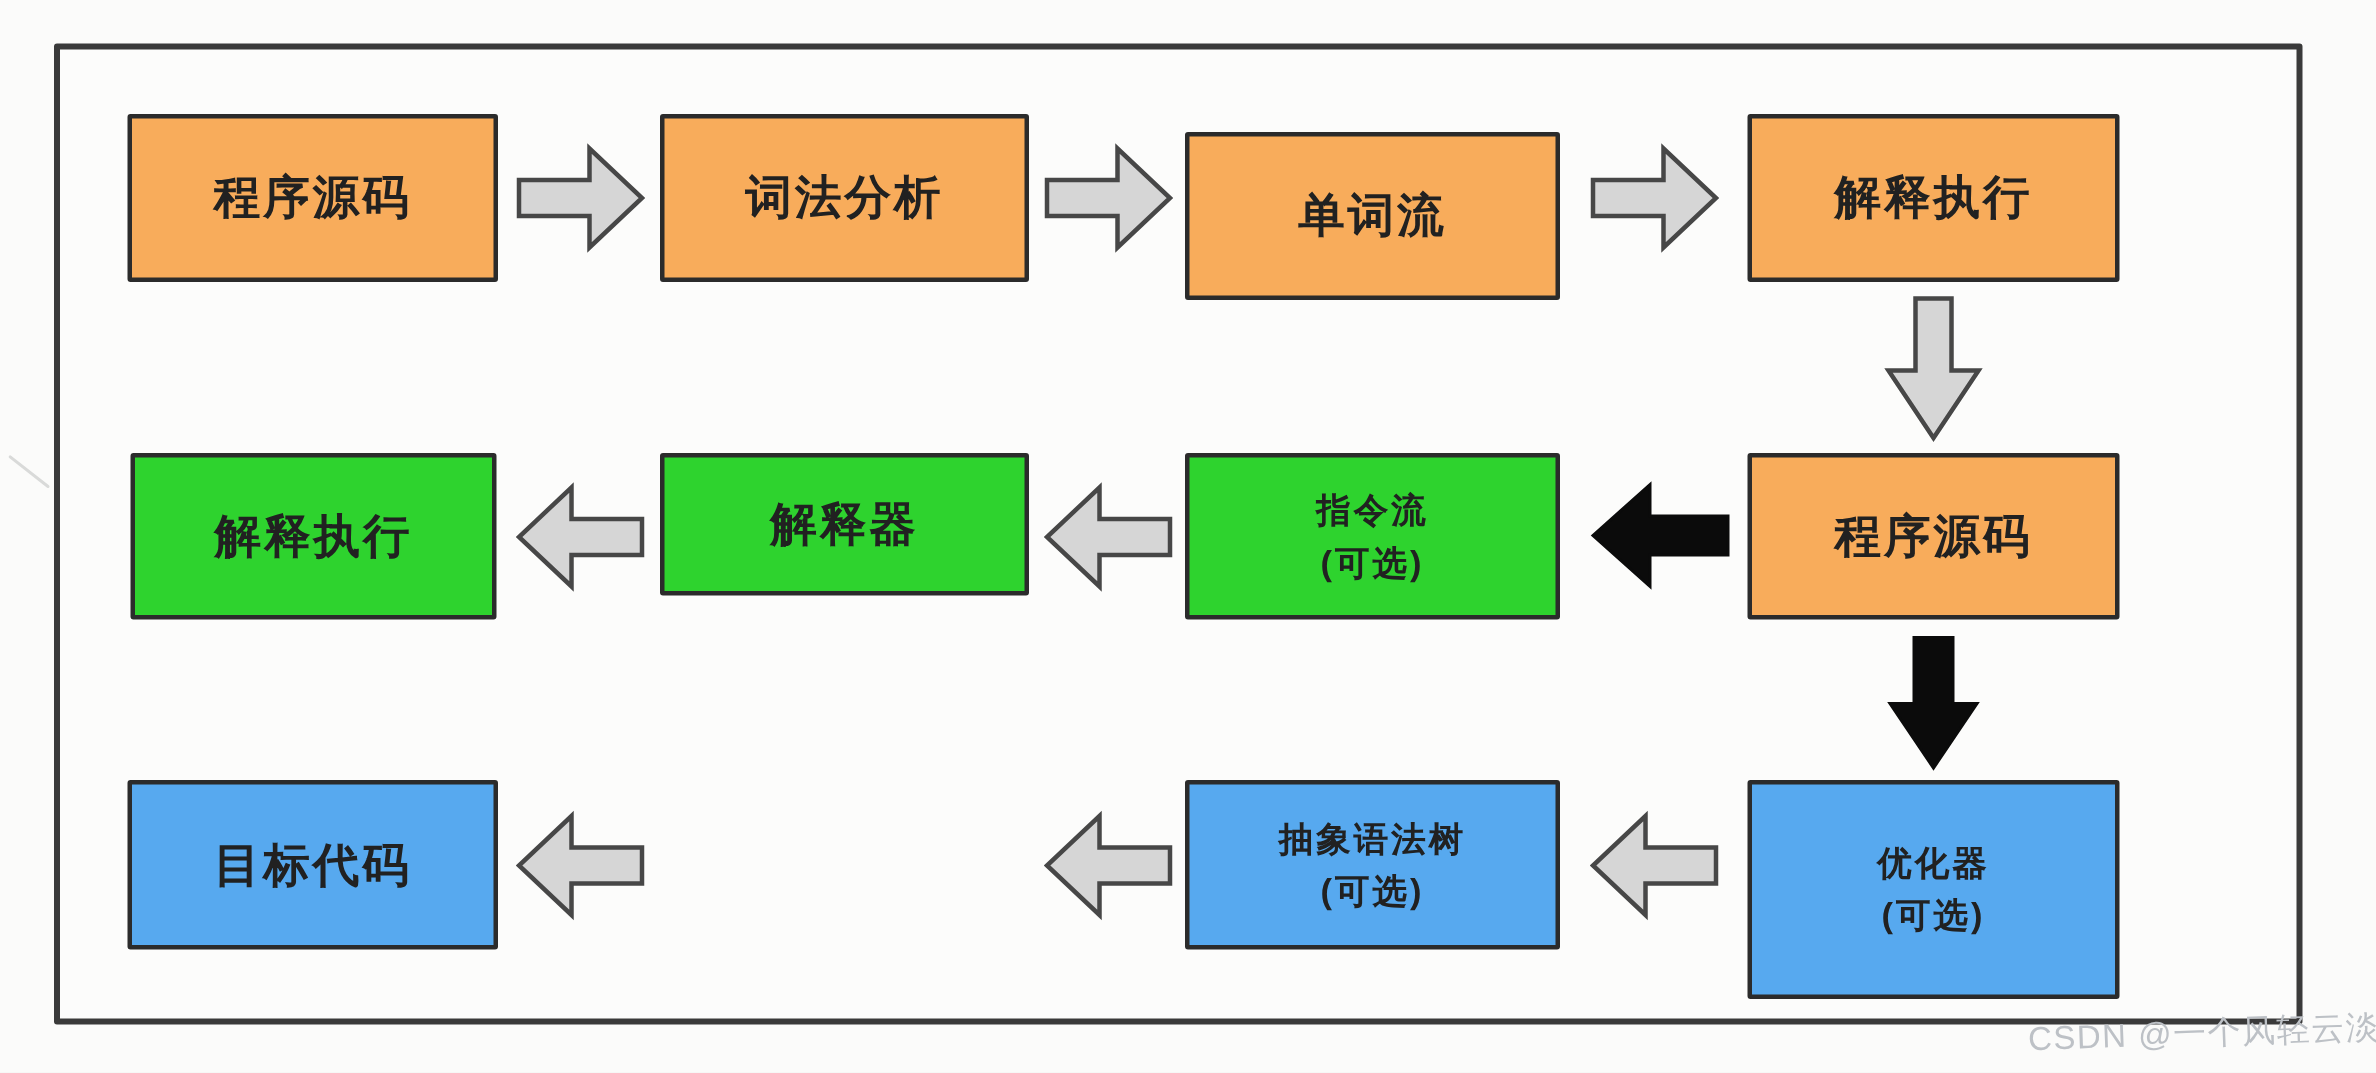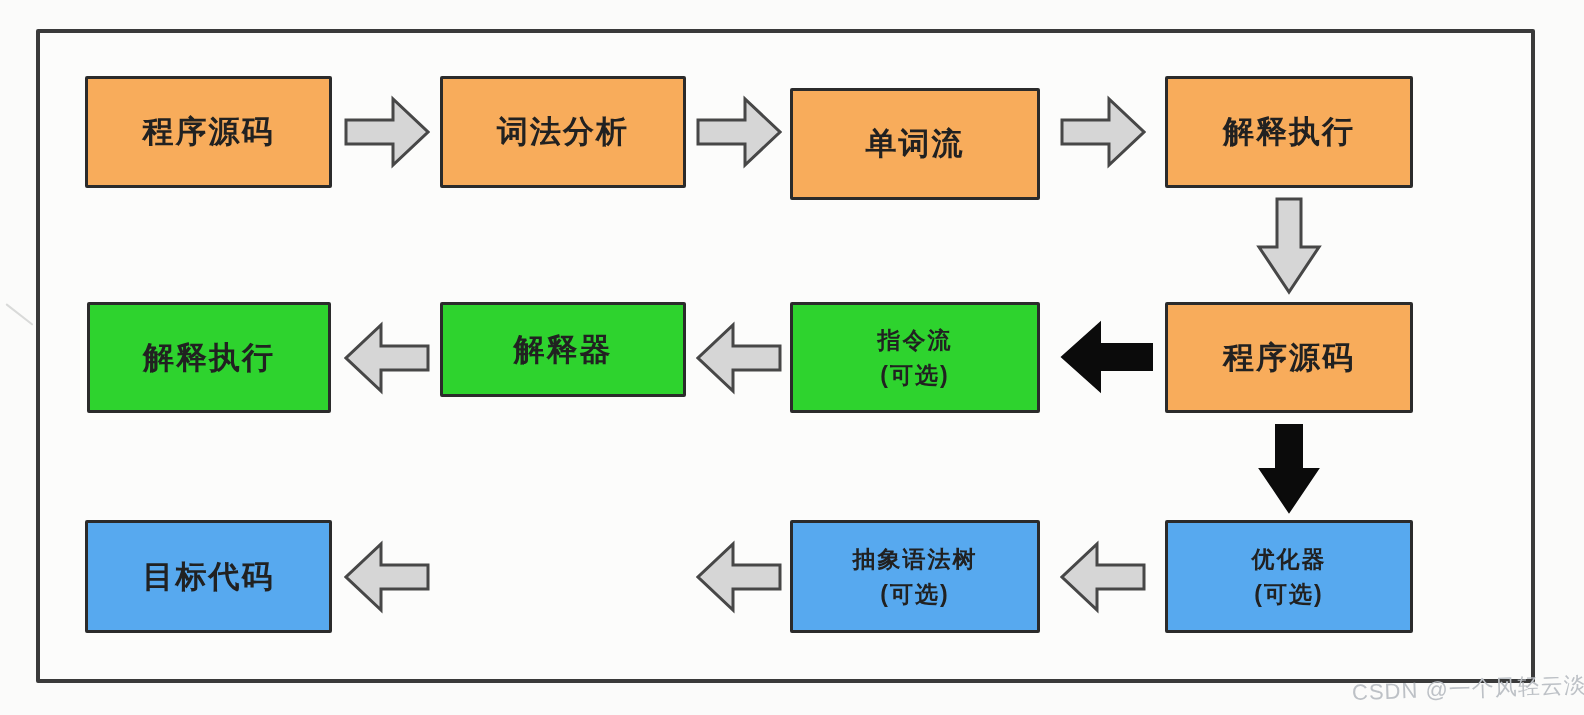--- a/index.html
+++ b/index.html
@@ -156,19 +156,19 @@
   <svg class="arrow gray" style="left:696px; top:540px" width="86" height="74" viewBox="0 0 86 74">
     <polygon points="84,25 37,25 37,4 2,37 37,70 37,49 84,49"></polygon>
   </svg>
   <div class="node blue two-line" style="left:790px; top:520px; width:250px; height:113px">
     <span class="label">抽象语法树</span>
     <span class="label">(可选)</span>
   </div>
   <svg class="arrow gray" style="left:1060px; top:540px" width="86" height="74" viewBox="0 0 86 74">
     <polygon points="84,25 37,25 37,4 2,37 37,70 37,49 84,49"></polygon>
   </svg>
-  <div class="node blue two-line" style="left:1165px; top:520px; width:248px; height:113px">
+  <div class="node blue two-line" style="left:1165px; top:520px; width:248px; height:146px">
     <span class="label">优化器</span>
     <span class="label">(可选)</span>
   </div>
 
   <div class="watermark">CSDN @一个风轻云淡</div>
 </div>
 
 </body></html>

